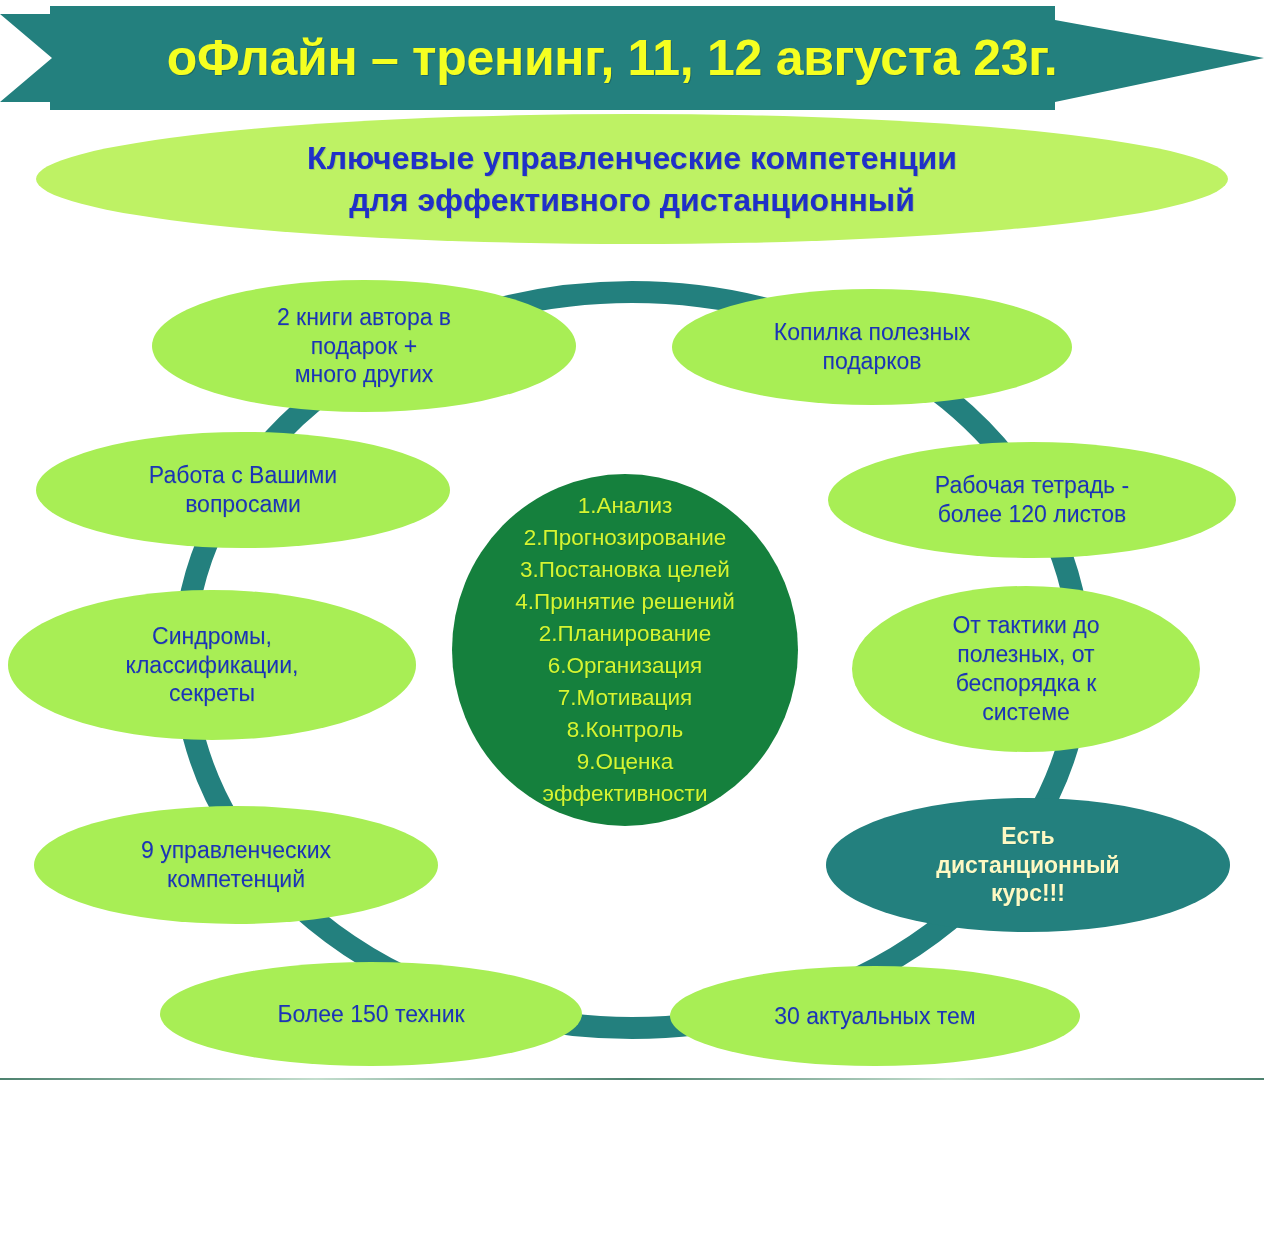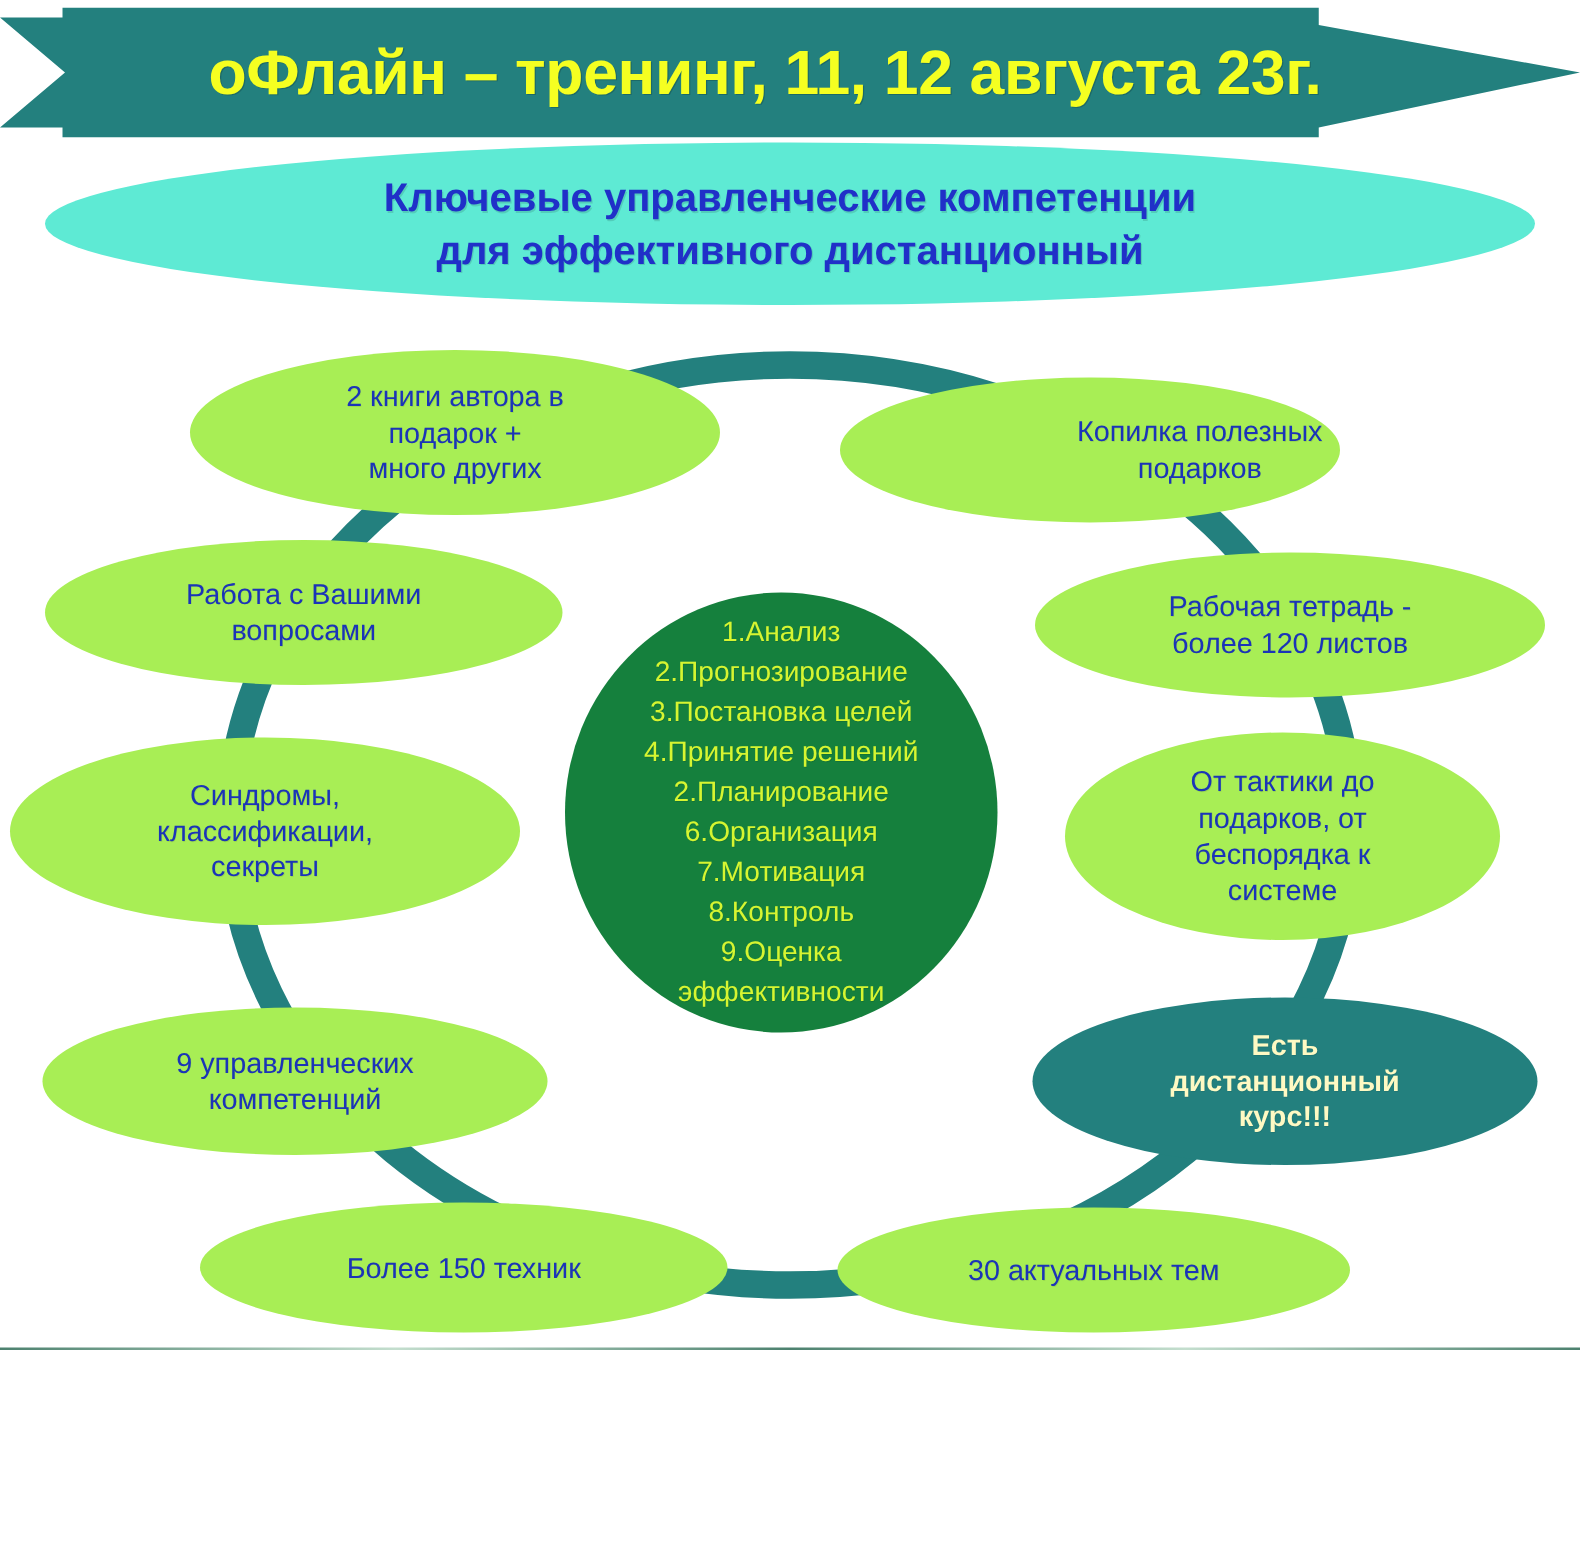--- a/index.html
+++ b/index.html
@@ -20,21 +20,21 @@
     color:#f5ff21;font-size:50px;font-weight:bold;
     letter-spacing:-0.3px;
     text-shadow:1px 1px 0 rgba(0,0,0,.18);
     padding-right:40px;box-sizing:border-box;
     white-space:nowrap;
   }
 
   
   .title-ellipse{
     position:absolute;left:36px;top:114px;width:1192px;height:130px;
-    background:#5eead4;border-radius:50%;
+    background:#bef264;border-radius:50%;
     display:flex;flex-direction:column;align-items:center;justify-content:center;
   }
   .title-line{
     color:#2030c8;font-size:32px;font-weight:bold;line-height:1.32;
     text-shadow:1px 1px 0 rgba(0,0,0,.12);
     white-space:nowrap;
   }
 
   
   .ring-area{position:absolute;left:0;top:250px;width:1264px;height:820px;}
@@ -101,21 +101,21 @@
     </svg>
 
     <div class="node green" style="left:152px;top:30px;width:424px;height:132px;">
       <div class="txt">
         <span>2 книги автора в</span><br>
         <span>подарок +</span><br>
         <span>много других</span>
       </div>
     </div>
 
-    <div class="node green" style="left:672px;top:52px;width:400px;height:116px;justify-content:flex-end;">
+    <div class="node green" style="left:672px;top:39px;width:400px;height:116px;">
       <div class="txt">
         <span>Копилка полезных</span><br>
         <span>подарков</span>
       </div>
     </div>
 
     <div class="node green" style="left:36px;top:182px;width:414px;height:116px;">
       <div class="txt">
         <span>Работа с Вашими</span><br>
         <span>вопросами</span>
@@ -133,21 +133,21 @@
       <div class="txt">
         <span>Синдромы,</span><br>
         <span>классификации,</span><br>
         <span>секреты</span>
       </div>
     </div>
 
     <div class="node green" style="left:852px;top:336px;width:348px;height:166px;">
       <div class="txt">
         <span>От тактики до</span><br>
-        <span>подарков, от</span><br>
+        <span>полезных, от</span><br>
         <span>беспорядка к</span><br>
         <span>системе</span>
       </div>
     </div>
 
     <div class="node green" style="left:34px;top:556px;width:404px;height:118px;">
       <div class="txt">
         <span>9 управленческих</span><br>
         <span>компетенций</span>
       </div>

